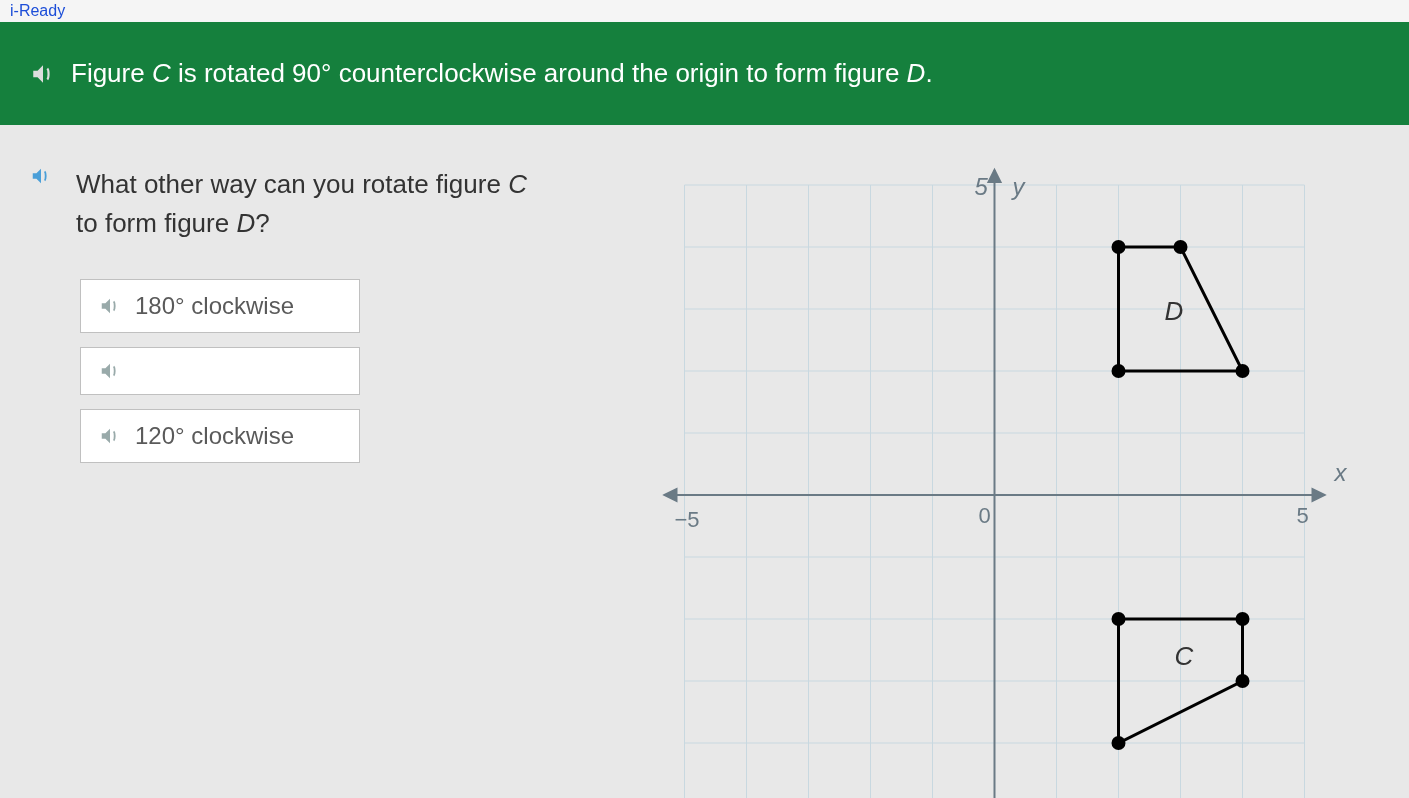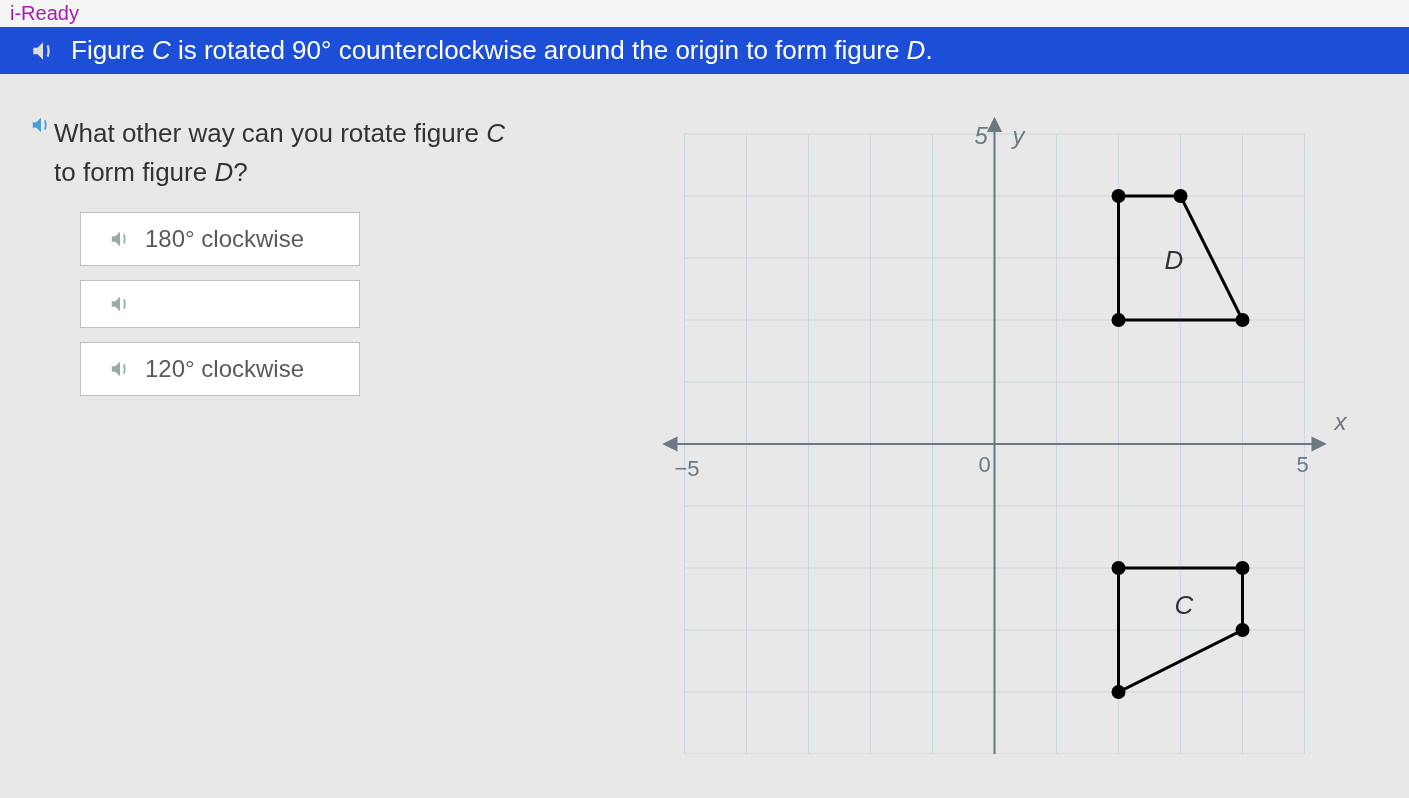--- a/index.html
+++ b/index.html
@@ -6,27 +6,27 @@
     body {
       font-family: Arial, sans-serif;
       background: #e8e8e8;
       width: 1409px;
       height: 798px;
       overflow: hidden;
     }
     .top-bar {
       background: #f5f5f5;
       padding: 2px 10px;
-      font-size: 20px;
-      color: #a21caf;
+      font-size: 16px;
+      color: #1d4ed8;
     }
     .purple-header {
-      background: #1d4ed8;
+      background: #15803d;
       color: #fff;
-      padding: 8px 30px;
+      padding: 36px 30px;
       display: flex;
       align-items: center;
       gap: 15px;
       font-size: 26px;
     }
     .speaker-icon {
       width: 26px;
       height: 26px;
       display: inline-flex;
       align-items: center;
@@ -46,38 +46,38 @@
       display: flex;
       padding: 40px 30px 0 30px;
       gap: 40px;
     }
     .left-panel {
       flex: 0 0 560px;
     }
     .question-row {
       display: flex;
       align-items: flex-start;
-      gap: 2px;
-      margin-bottom: 20px;
+      gap: 24px;
+      margin-bottom: 36px;
     }
     .question-text {
       font-size: 26px;
       color: #333;
       line-height: 1.5;
     }
     .options {
       margin-left: 50px;
       display: flex;
       flex-direction: column;
       gap: 14px;
     }
     .option-btn {
       background: #fff;
       border: 1px solid #c0c0c0;
-      padding: 12px 28px;
+      padding: 12px 18px;
       display: flex;
       align-items: center;
       gap: 14px;
       font-size: 24px;
       color: #5a5a5a;
       cursor: pointer;
       width: fit-content;
       min-width: 280px;
     }
     .right-panel {

